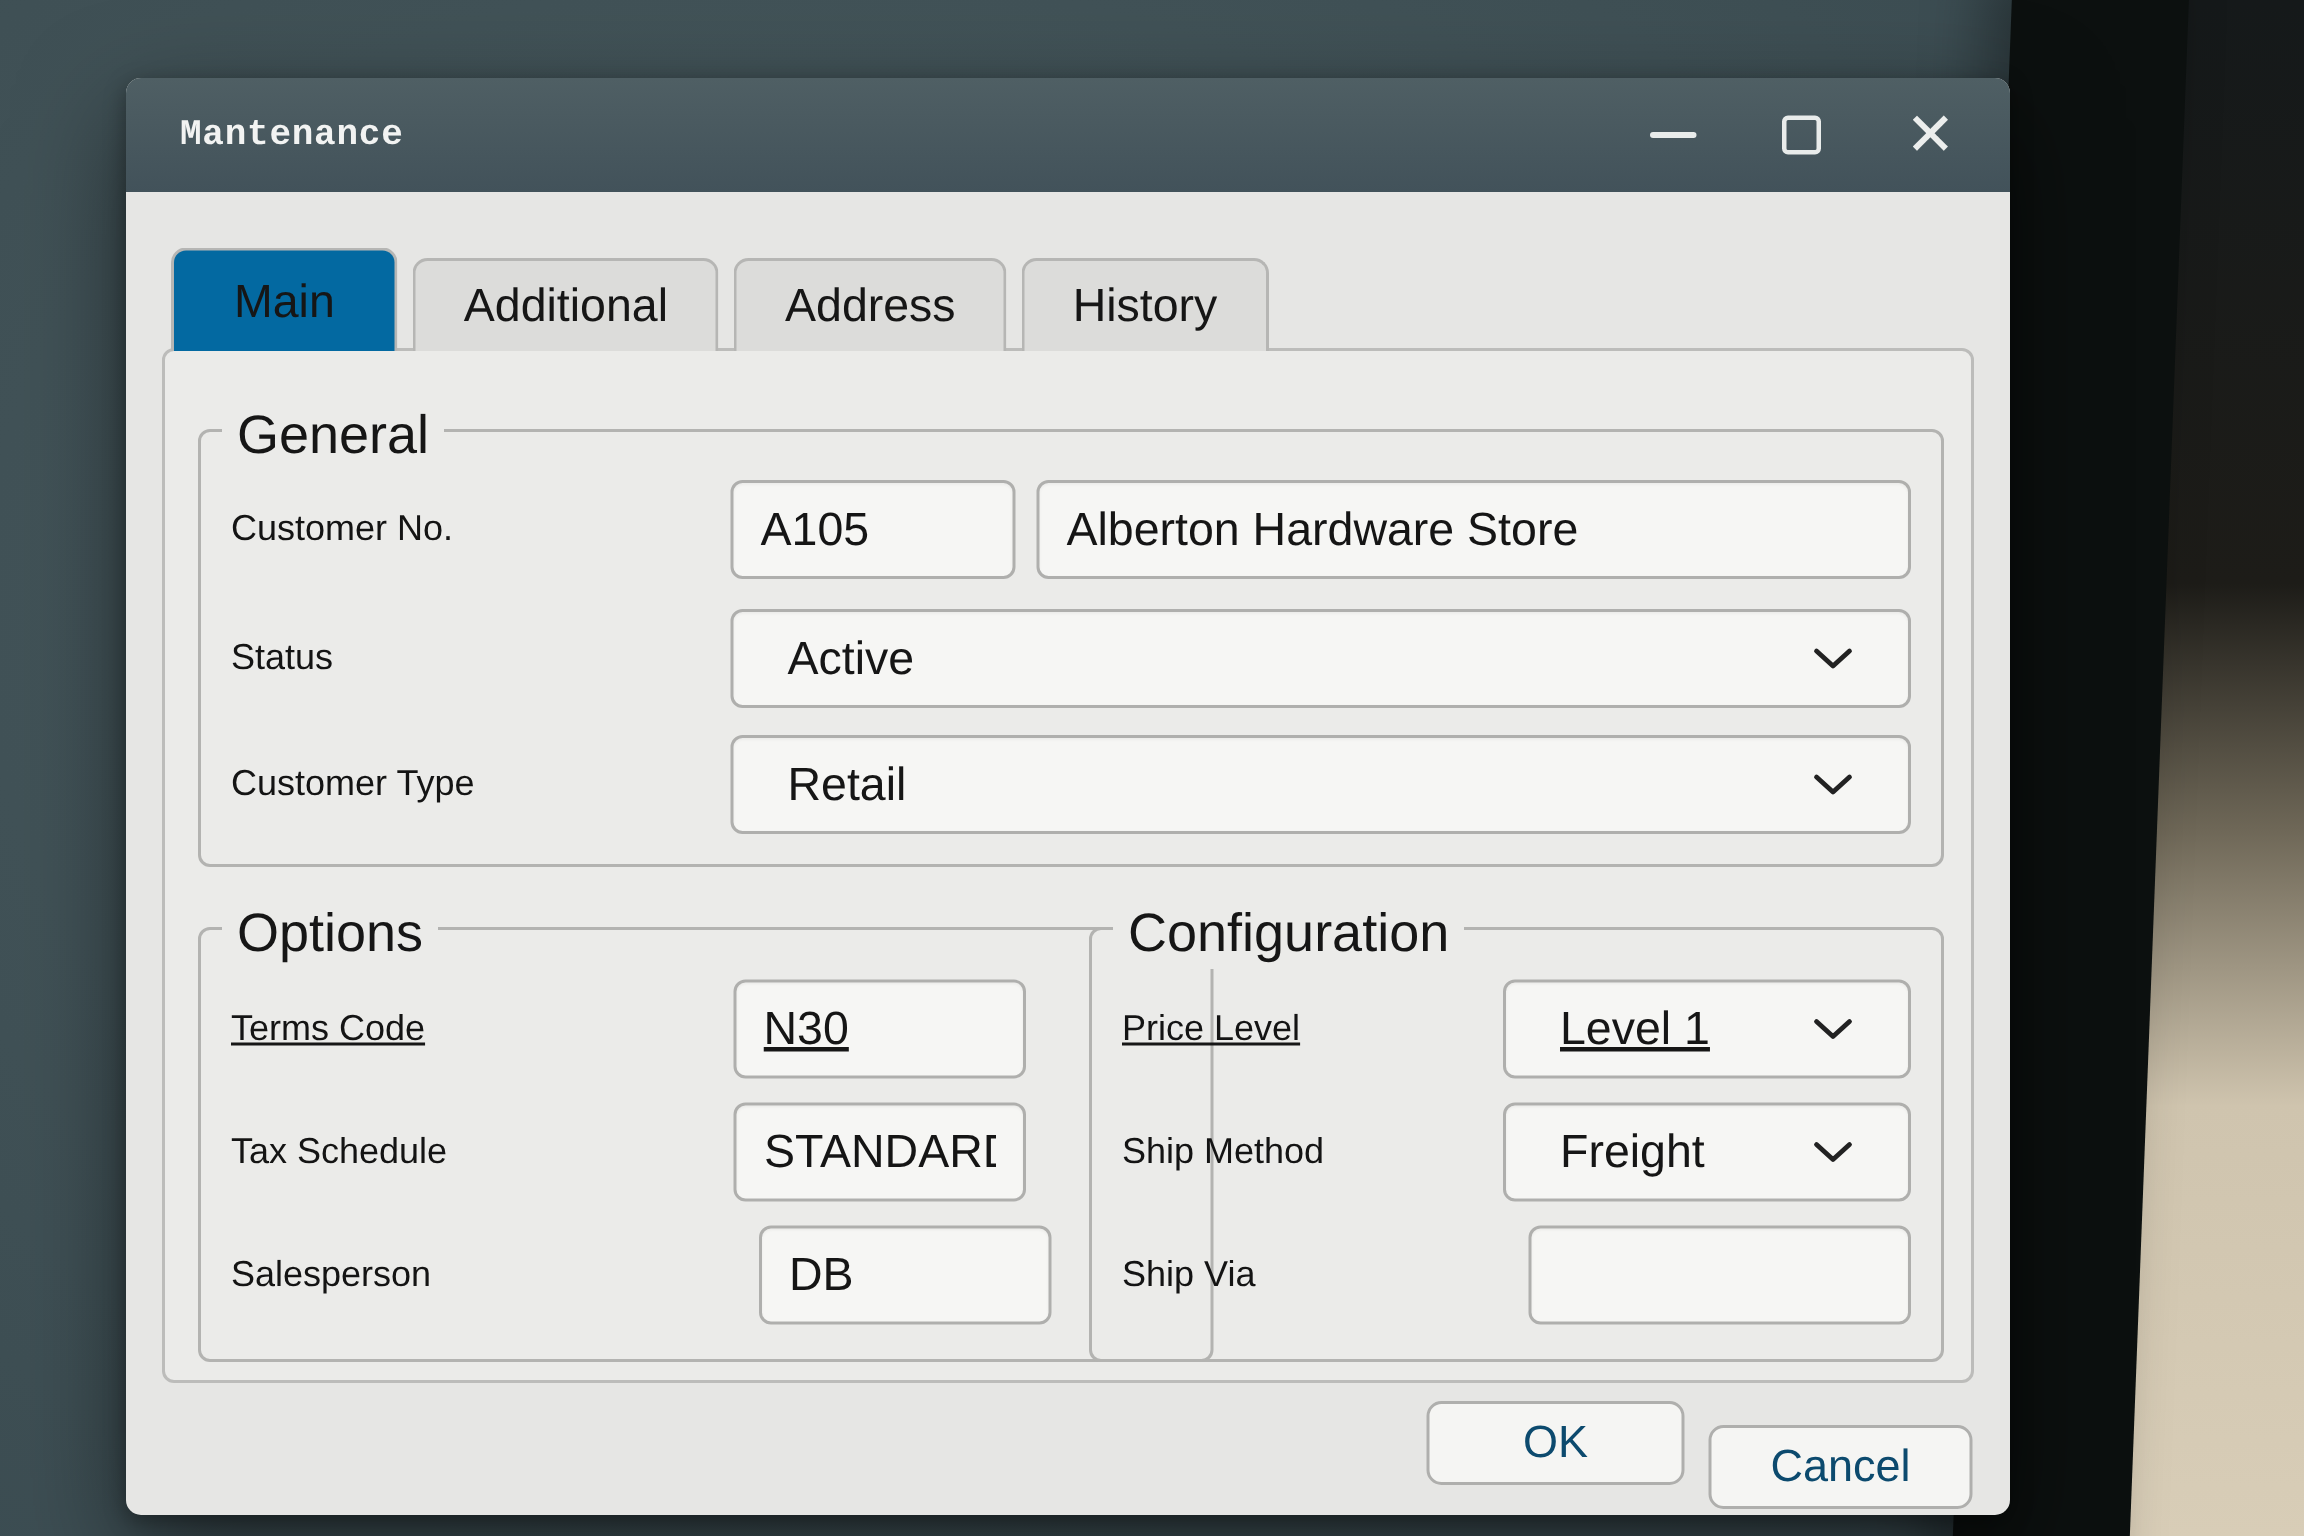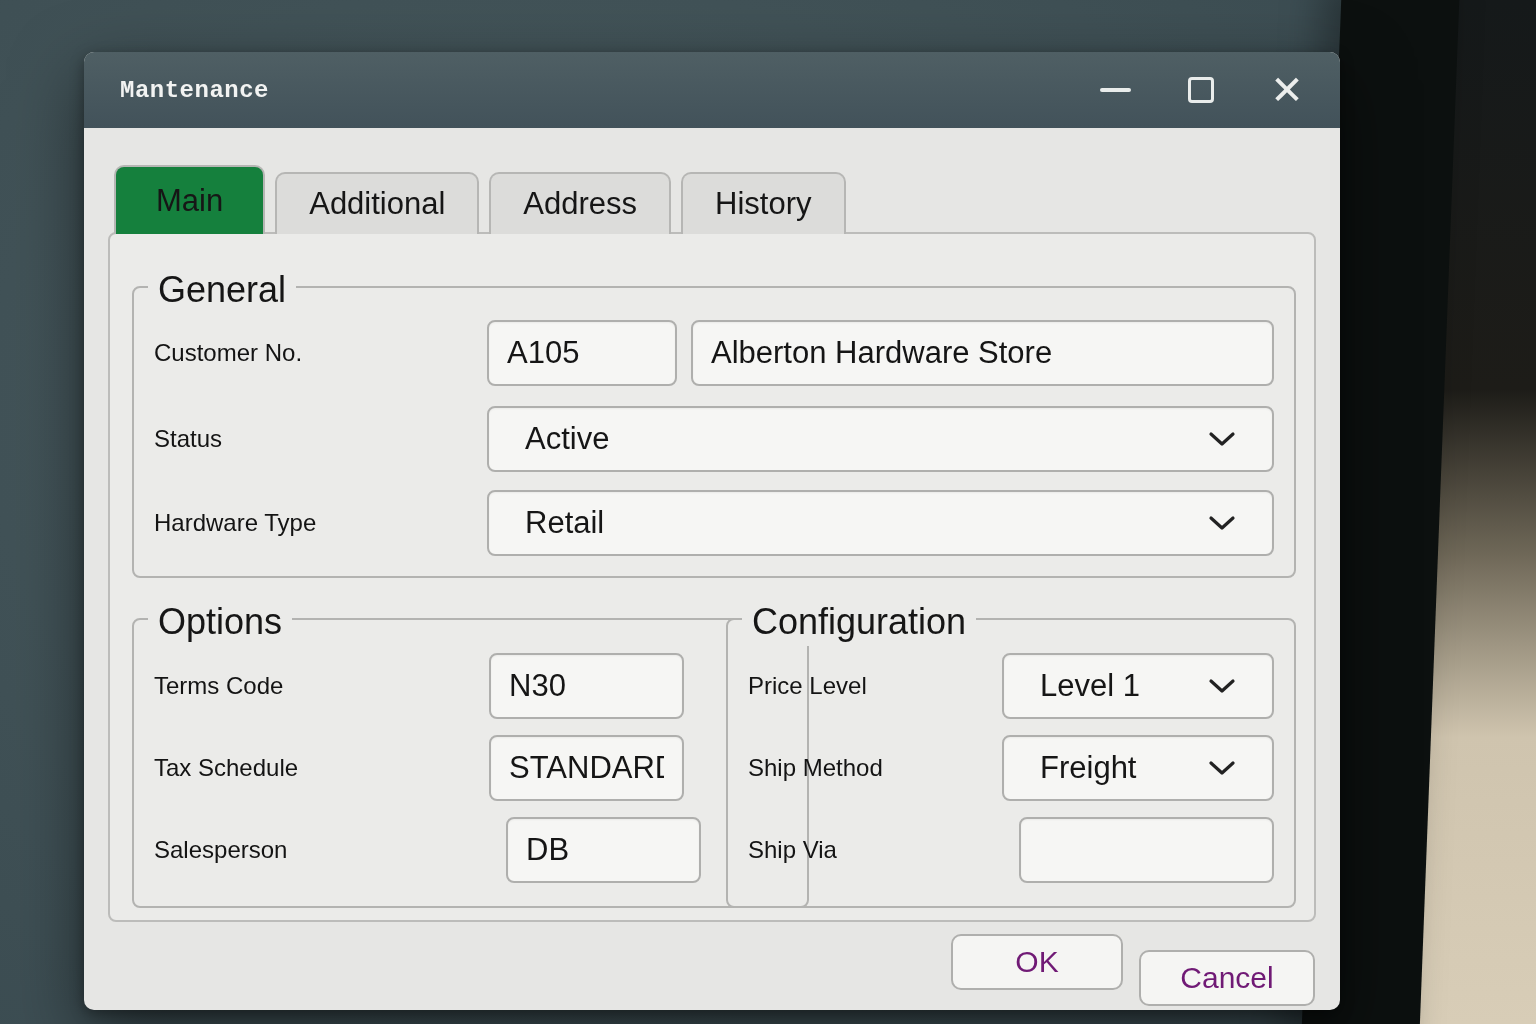--- a/index.html
+++ b/index.html
@@ -47,42 +47,42 @@
   
   .tabs { position: absolute; top: 113px; left: 30px; display: flex; gap: 10px; z-index: 3; }
   .tab {
     height: 62px; margin-top: 7px; padding: 0 32px;
     display: flex; align-items: center;
     background: #dcdcda; border: 2px solid #b6b6b4; border-bottom: none;
     border-radius: 10px 10px 0 0; font-size: 31px; cursor: pointer;
   }
   .tab.active {
     height: 69px; margin-top: 0; padding: 0 40px;
-    background: #15803d; position: relative; z-index: 4;
+    background: #0369a1; position: relative; z-index: 4;
   }
 
   
   .panel {
     position: absolute; left: 24px; top: 180px; width: 1208px; height: 690px;
     background: #ebebe9; border: 2px solid #bcbcba; border-radius: 8px; z-index: 2;
   }
   .groupbox {
     position: absolute; border: 2px solid #b3b3b1; border-radius: 8px;
   }
   .gb-general { left: 22px; top: 52px; width: 1164px; height: 292px; }
   .gb-options { left: 22px; top: 384px; width: 677px; height: 290px; }
   .gb-config  { left: 616px; top: 384px; width: 570px; height: 290px; }
   .legend {
     position: absolute; top: -21px; left: 14px; padding: 0 10px;
     background: #ebebe9; font-size: 36px; line-height: 1.3;
   }
 
   .row { position: absolute; left: 20px; right: 20px; height: 66px; display: flex; align-items: center; }
   .g-r1 { top: 32px; } .g-r2 { top: 118px; } .g-r3 { top: 202px; }
-  .s-r1 { top: 33px; } .s-r2 { top: 115px; } .s-r3 { top: 197px; gap: 17px; }
+  .s-r1 { top: 33px; text-decoration: underline; } .s-r2 { top: 115px; } .s-r3 { top: 197px; gap: 17px; }
 
   .lbl { font-size: 24px; color: #141414; flex: none; }
   .lbl-general { width: 333px; }
   .lbl-options { width: 335px; }
   .lbl-config  { width: 254px; }
 
   .field {
     height: 66px; background: #f6f6f4; border: 2px solid #afafad; border-radius: 8px;
     font-family: "Liberation Sans", sans-serif; font-size: 31px; color: #151515;
     padding: 0 18px; outline: none; box-shadow: inset 0 1px 2px rgba(0,0,0,0.05);
@@ -97,21 +97,21 @@
     border-radius: 8px; display: flex; align-items: center; padding: 0 36px;
     cursor: pointer; box-shadow: inset 0 1px 2px rgba(0,0,0,0.05);
   }
   .dd-text { font-size: 31px; }
   .chev { margin-left: auto; flex: none; }
 
   
   .btn {
     position: absolute; height: 56px; background: #f5f5f3; border: 2px solid #afafad;
     border-radius: 10px; font-family: "Liberation Sans", sans-serif; font-size: 30px;
-    color: #701a75; display: flex; align-items: center; justify-content: center; cursor: pointer;
+    color: #0c4a6e; display: flex; align-items: center; justify-content: center; cursor: pointer;
   }
   .btn-ok { right: 217px; bottom: 20px; width: 172px; }
   .btn-cancel { right: 25px; bottom: 4px; width: 176px; }
 </style>
 </head>
 <body>
 
 <div class="scene">
   <div class="wall"></div>
   <div class="bezel"></div>
@@ -155,21 +155,21 @@
           <span class="lbl lbl-general">Status</span>
           <div class="dropdown">
             <span class="dd-text">Active</span>
             <svg class="chev" width="28" height="18" viewBox="0 0 28 18">
               <polyline points="3,4 14,14 25,4" fill="none" stroke="#222" stroke-width="3.2" stroke-linecap="round" stroke-linejoin="round"></polyline>
             </svg>
           </div>
         </div>
 
         <div class="row g-r3">
-          <span class="lbl lbl-general">Hardware Type</span>
+          <span class="lbl lbl-general">Customer Type</span>
           <div class="dropdown">
             <span class="dd-text">Retail</span>
             <svg class="chev" width="28" height="18" viewBox="0 0 28 18">
               <polyline points="3,4 14,14 25,4" fill="none" stroke="#222" stroke-width="3.2" stroke-linecap="round" stroke-linejoin="round"></polyline>
             </svg>
           </div>
         </div>
       </div>
 
       <div class="groupbox gb-options">

